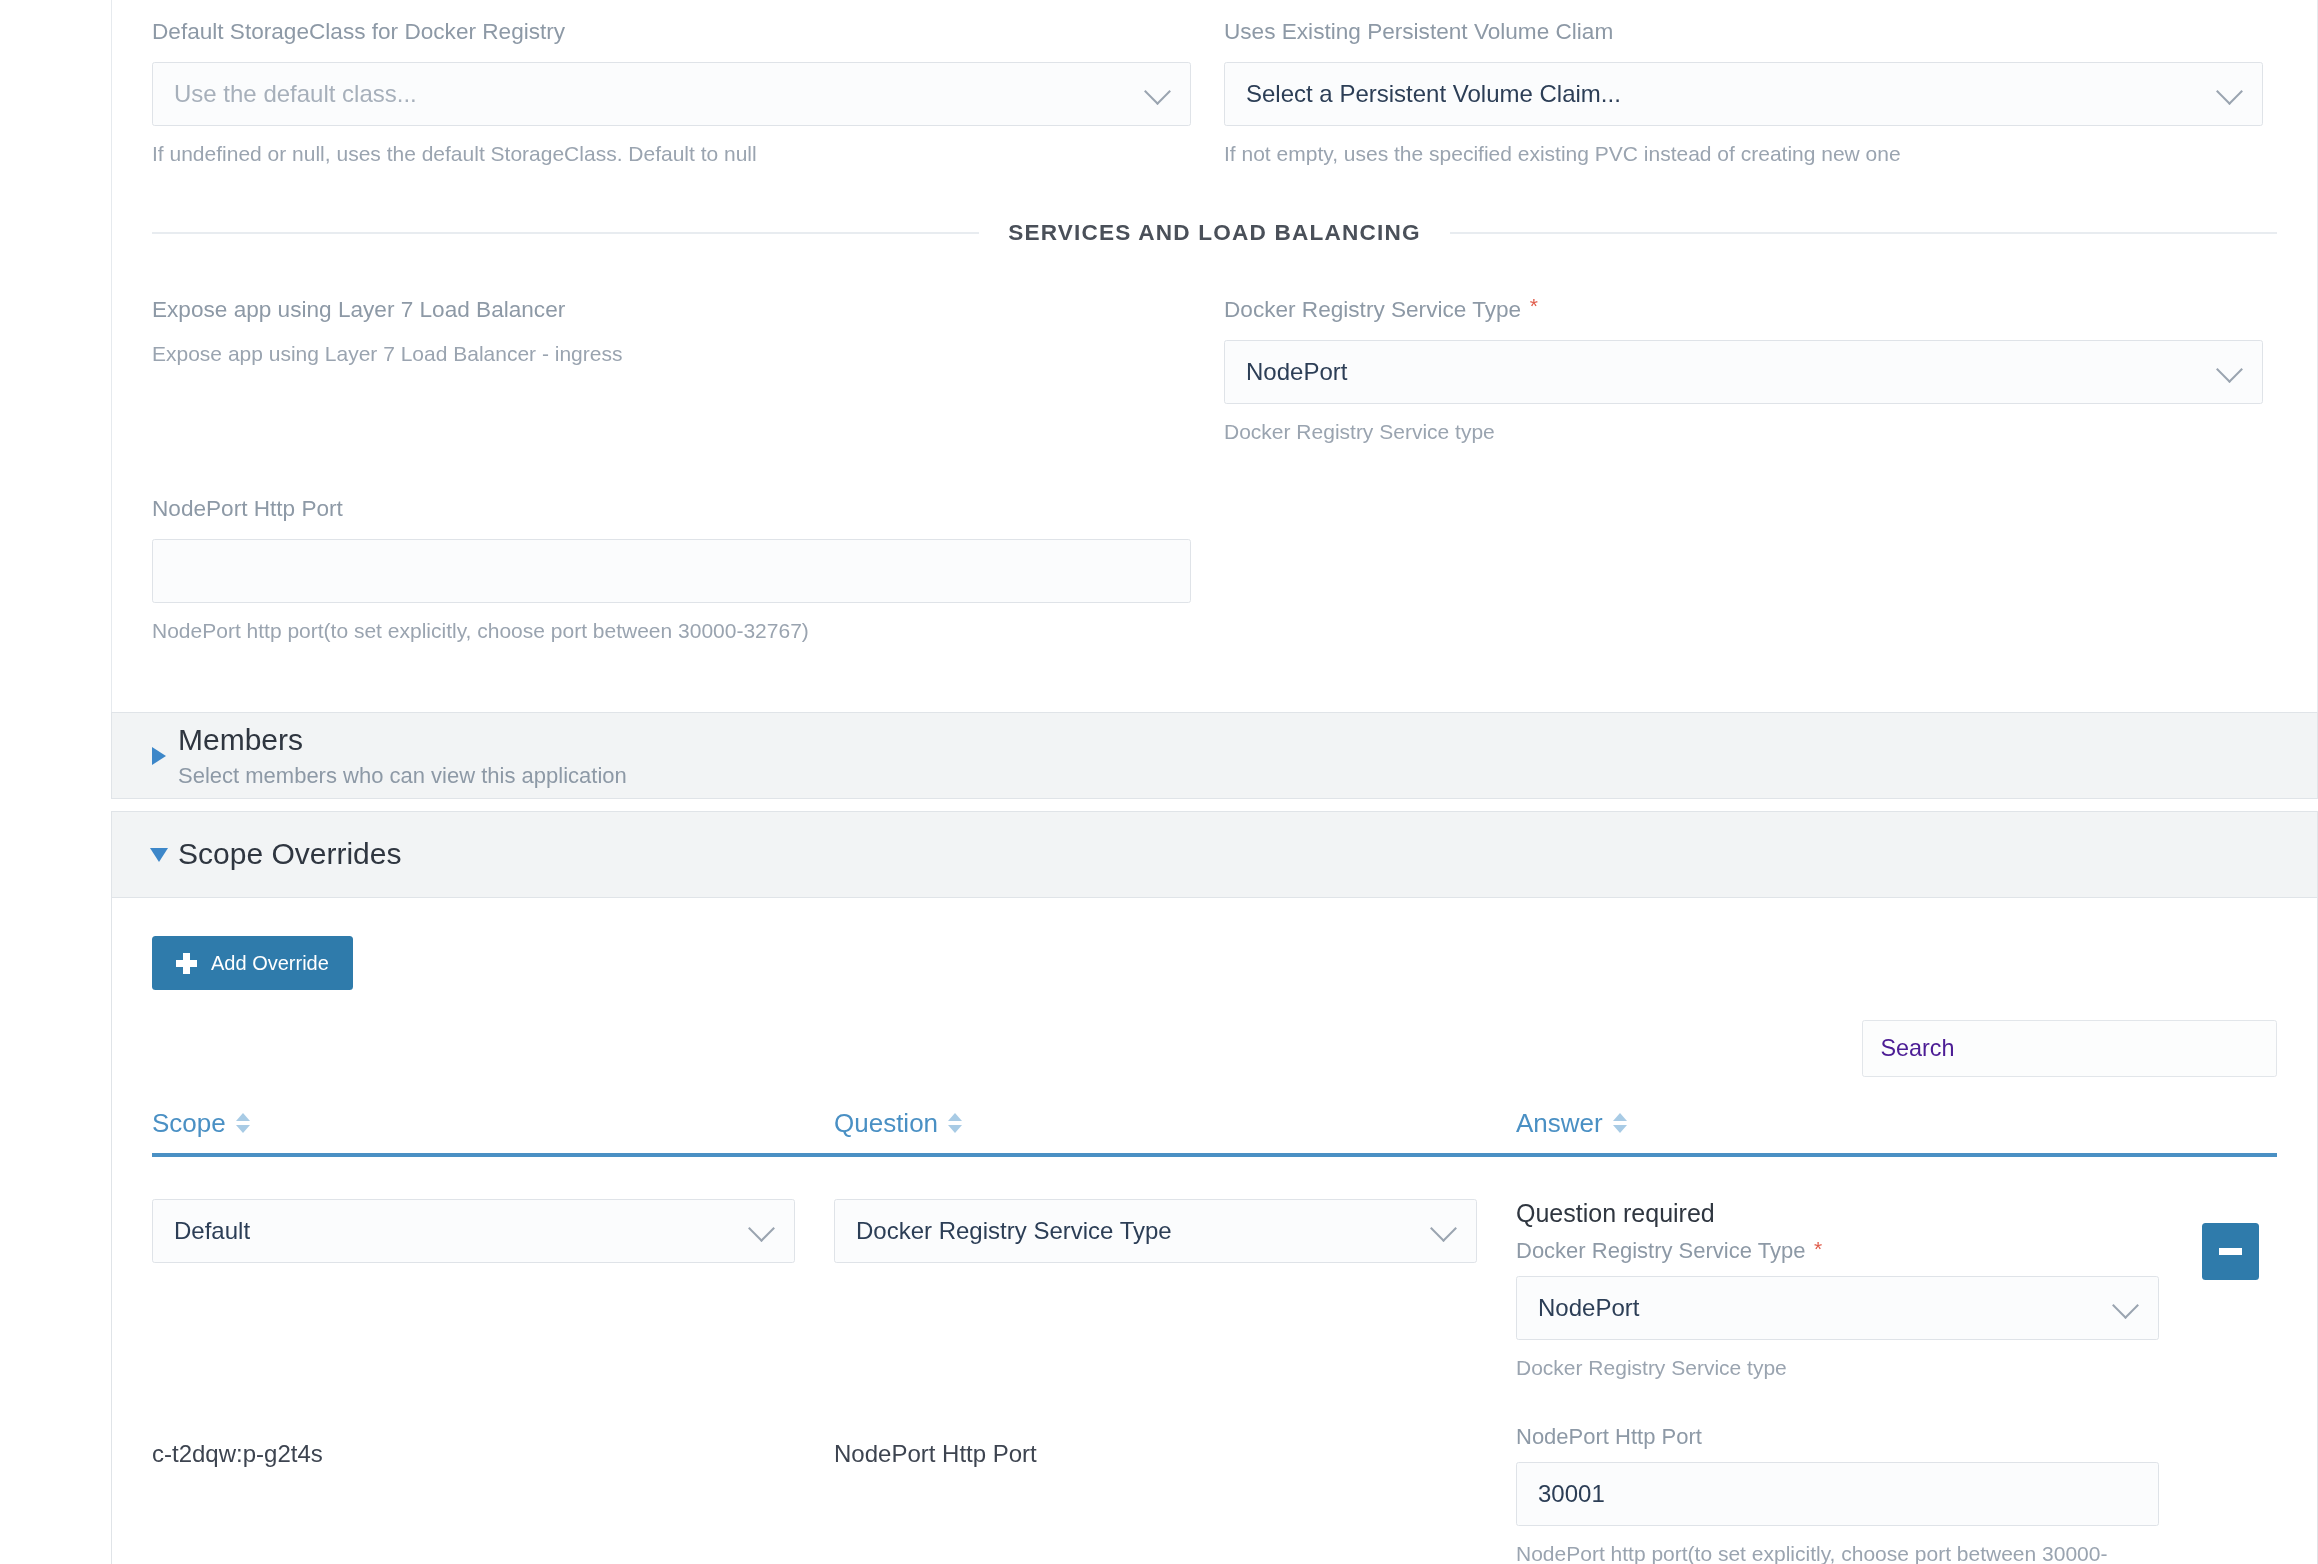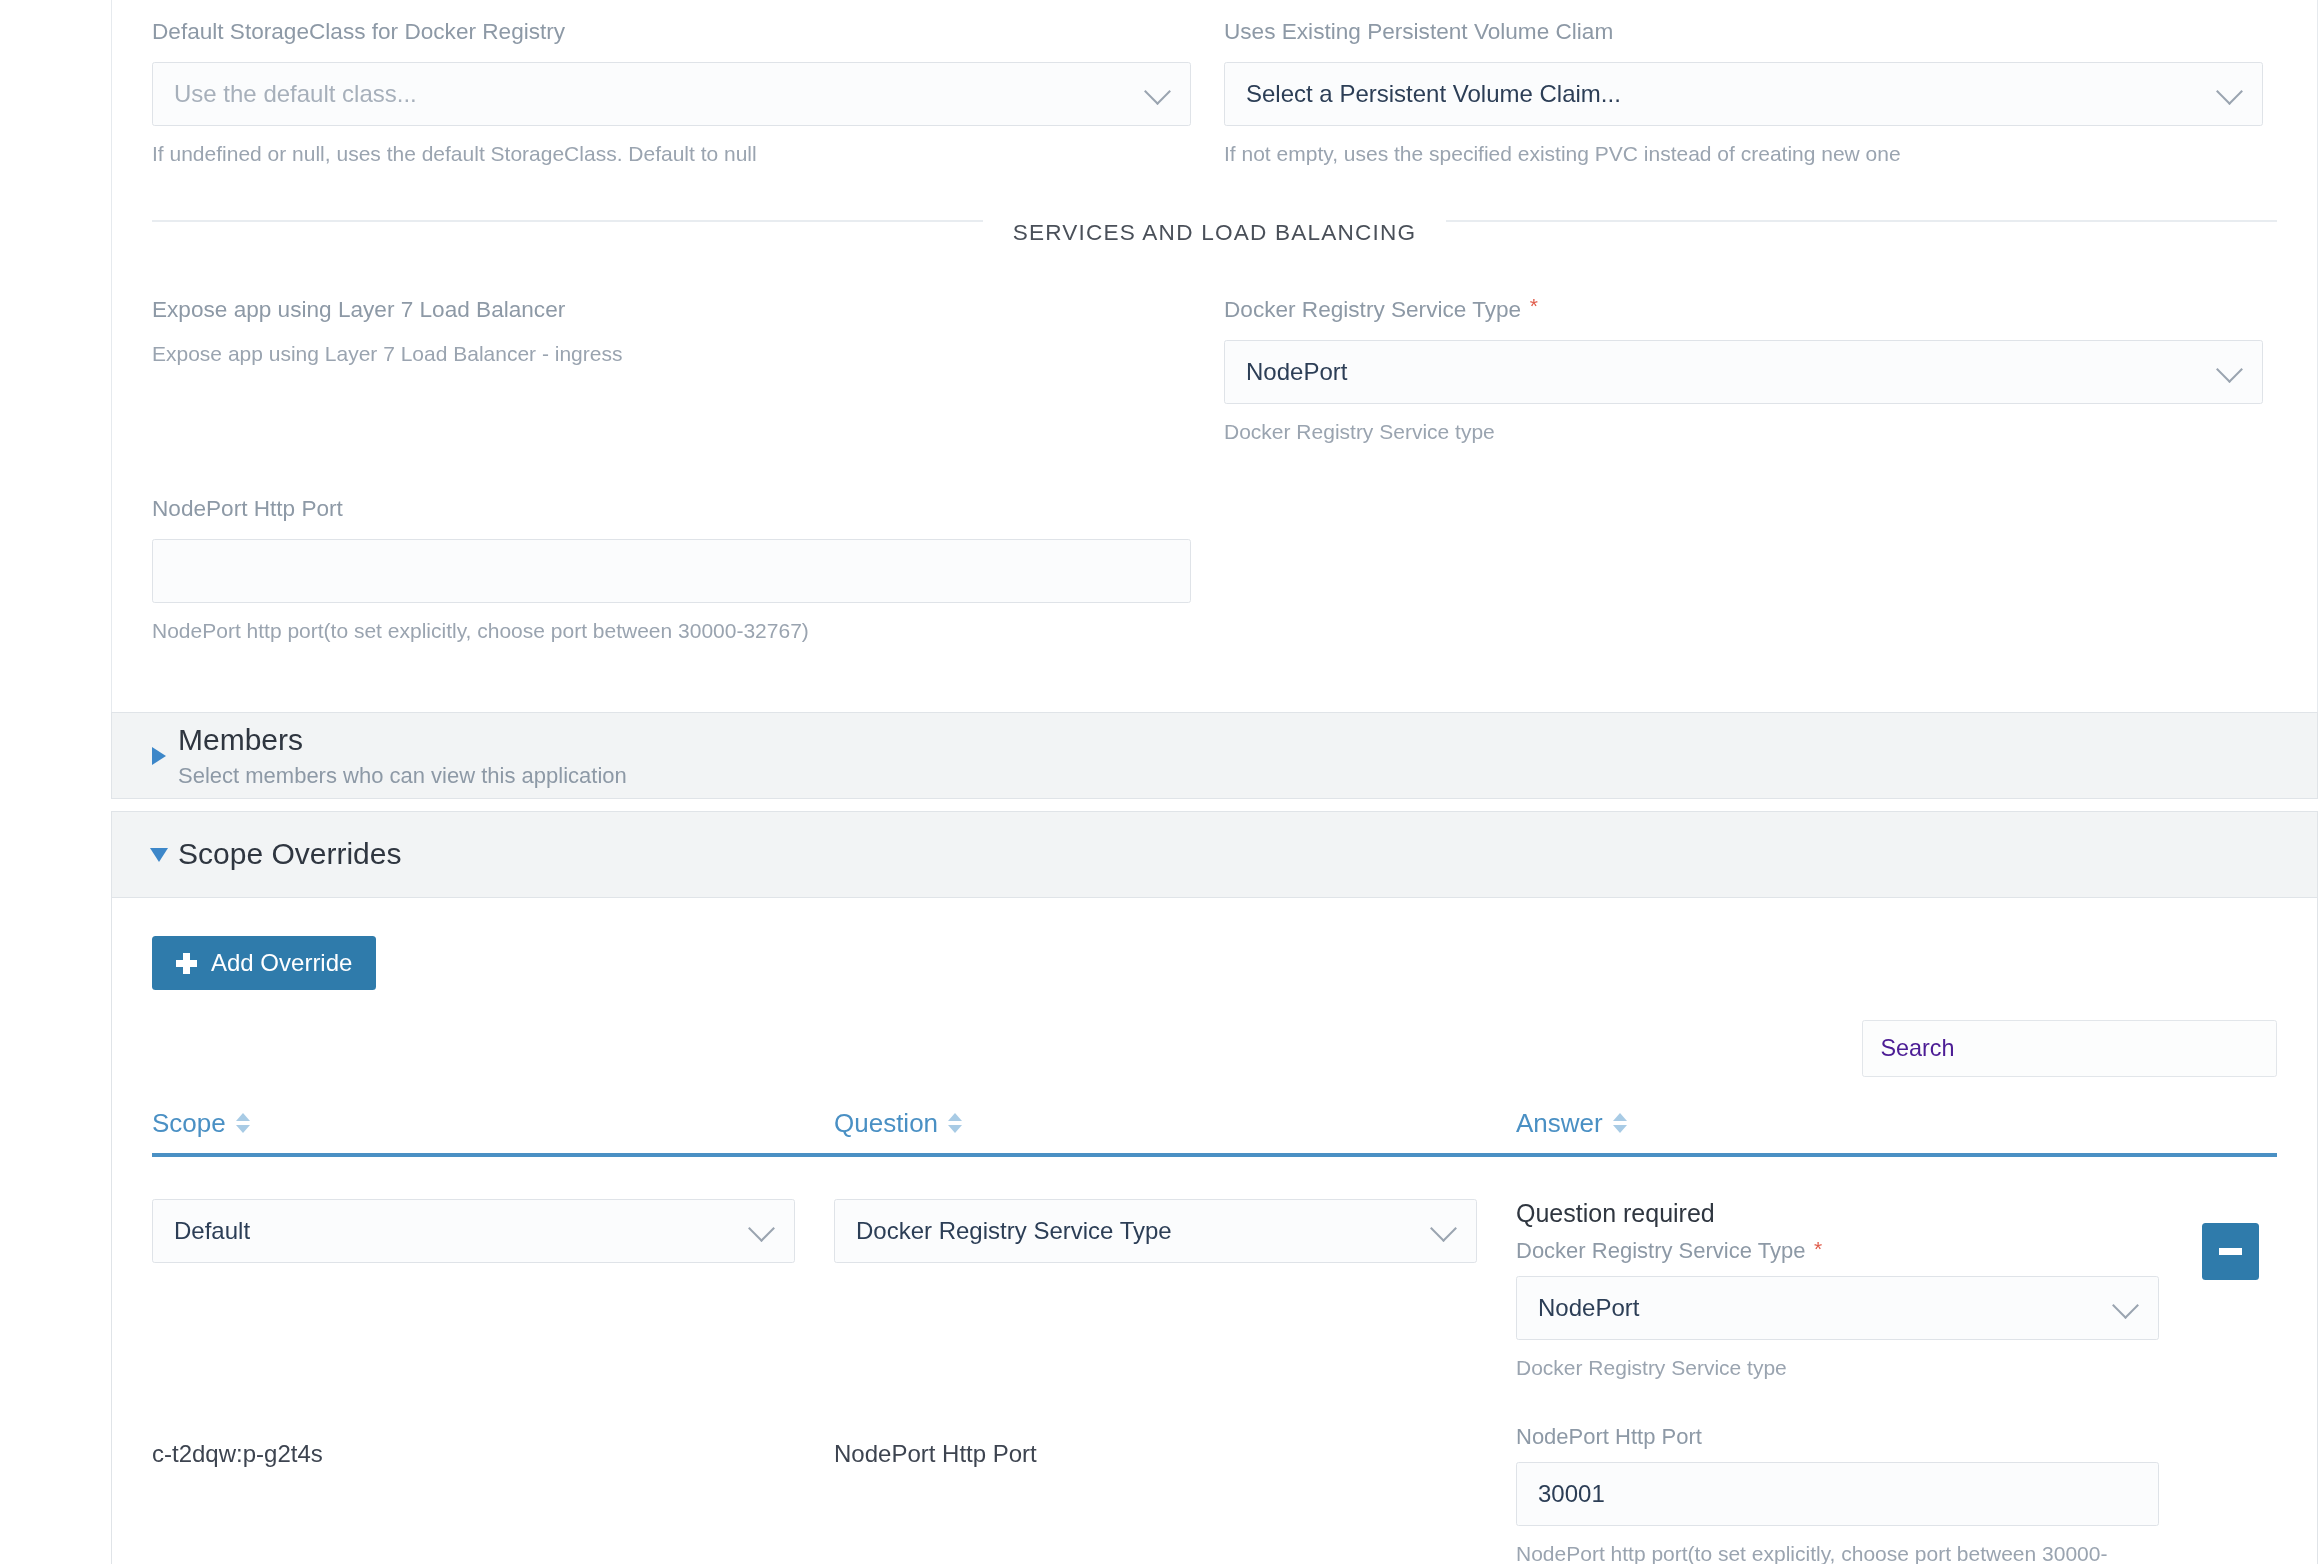--- a/index.html
+++ b/index.html
@@ -94,21 +94,23 @@
   .help-text {
     font-size: 21px;
     color: #9aa4b0;
     margin-top: 14px;
     line-height: 1.35;
   }
 
   
   .section-divider {
     display: flex;
+    align-items: center;
     margin: 52px 0 49px 0;
+    font-weight: bold;
   }
   .section-divider .line {
     flex: 1 1 auto;
     height: 1.7px;
     background: #e8ecf0;
   }
   .section-divider .section-title {
     padding: 0 29.5px;
     font-size: 22.6px;
     letter-spacing: 1.2px;
@@ -187,21 +189,21 @@
   .btn-primary {
     display: inline-flex;
     align-items: center;
     gap: 14px;
     background: #2f7bab;
     color: #ffffff;
     border: none;
     border-radius: 3.5px;
     padding: 0 24px;
     height: 54px;
-    font-size: 24px;
+    font-size: 20px;
     font-family: "Liberation Sans", sans-serif;
     cursor: pointer;
   }
   .plus-icon {
     position: relative;
     width: 21px; height: 21px;
     flex: 0 0 21px;
   }
   .plus-icon::before, .plus-icon::after {
     content: "";

